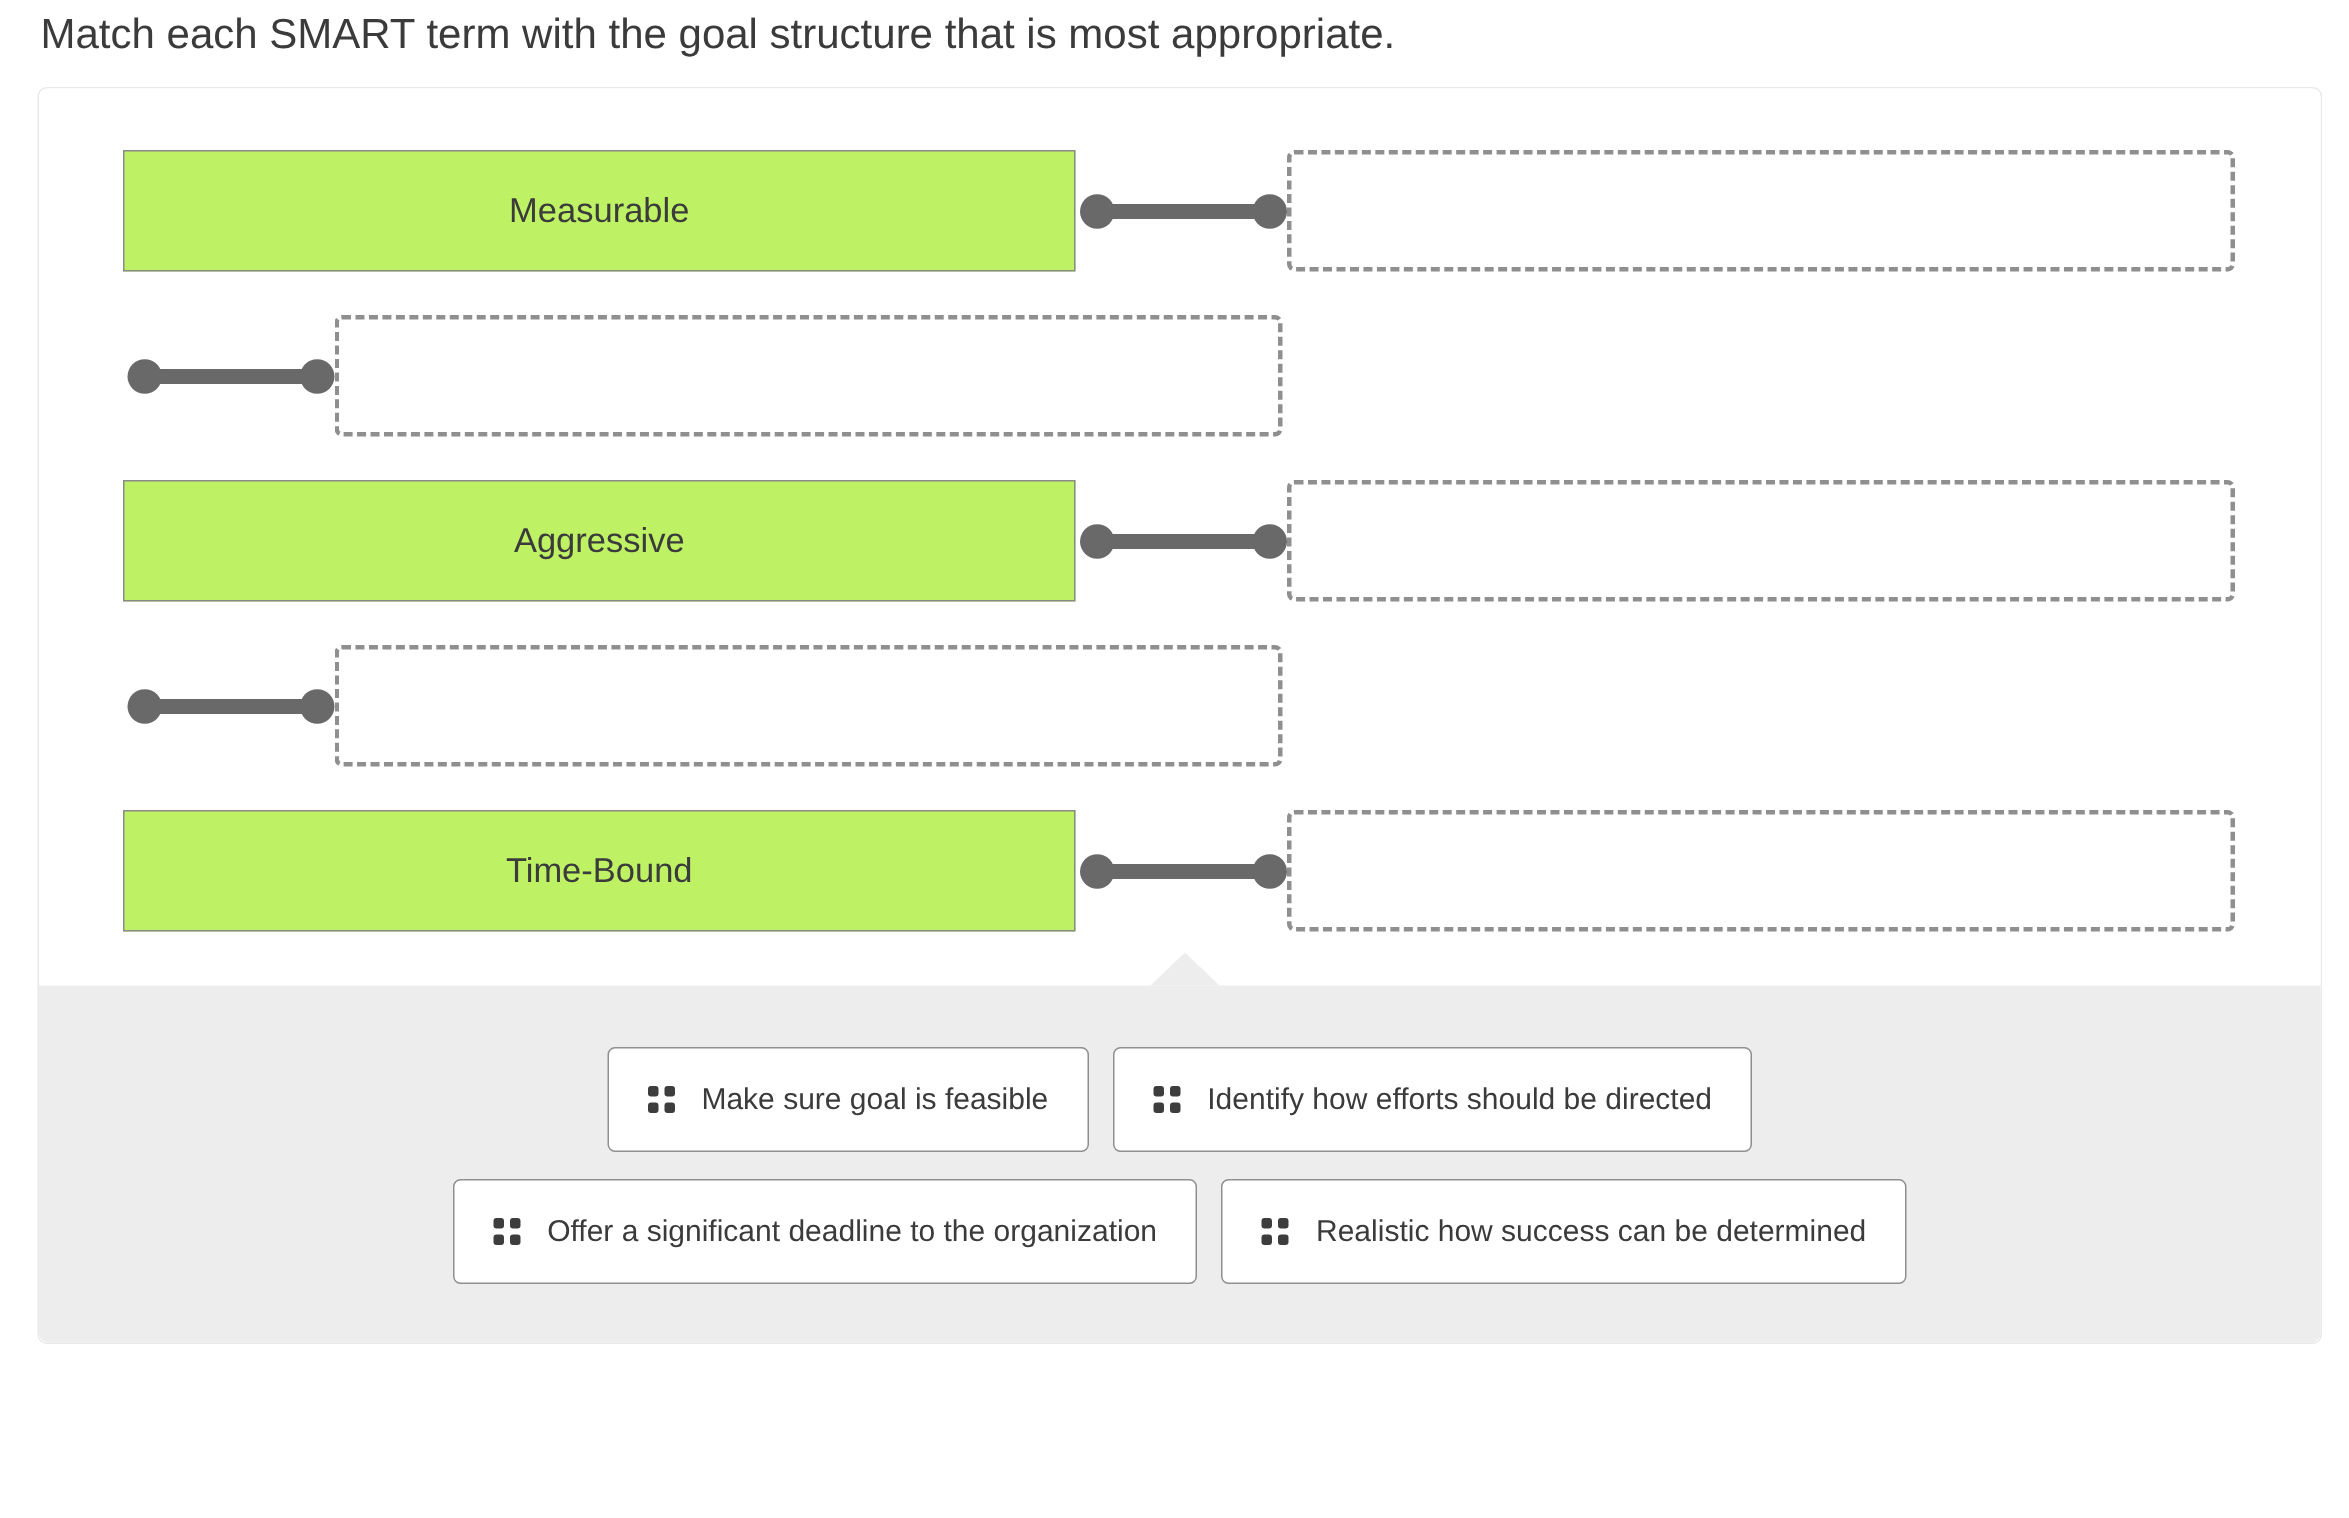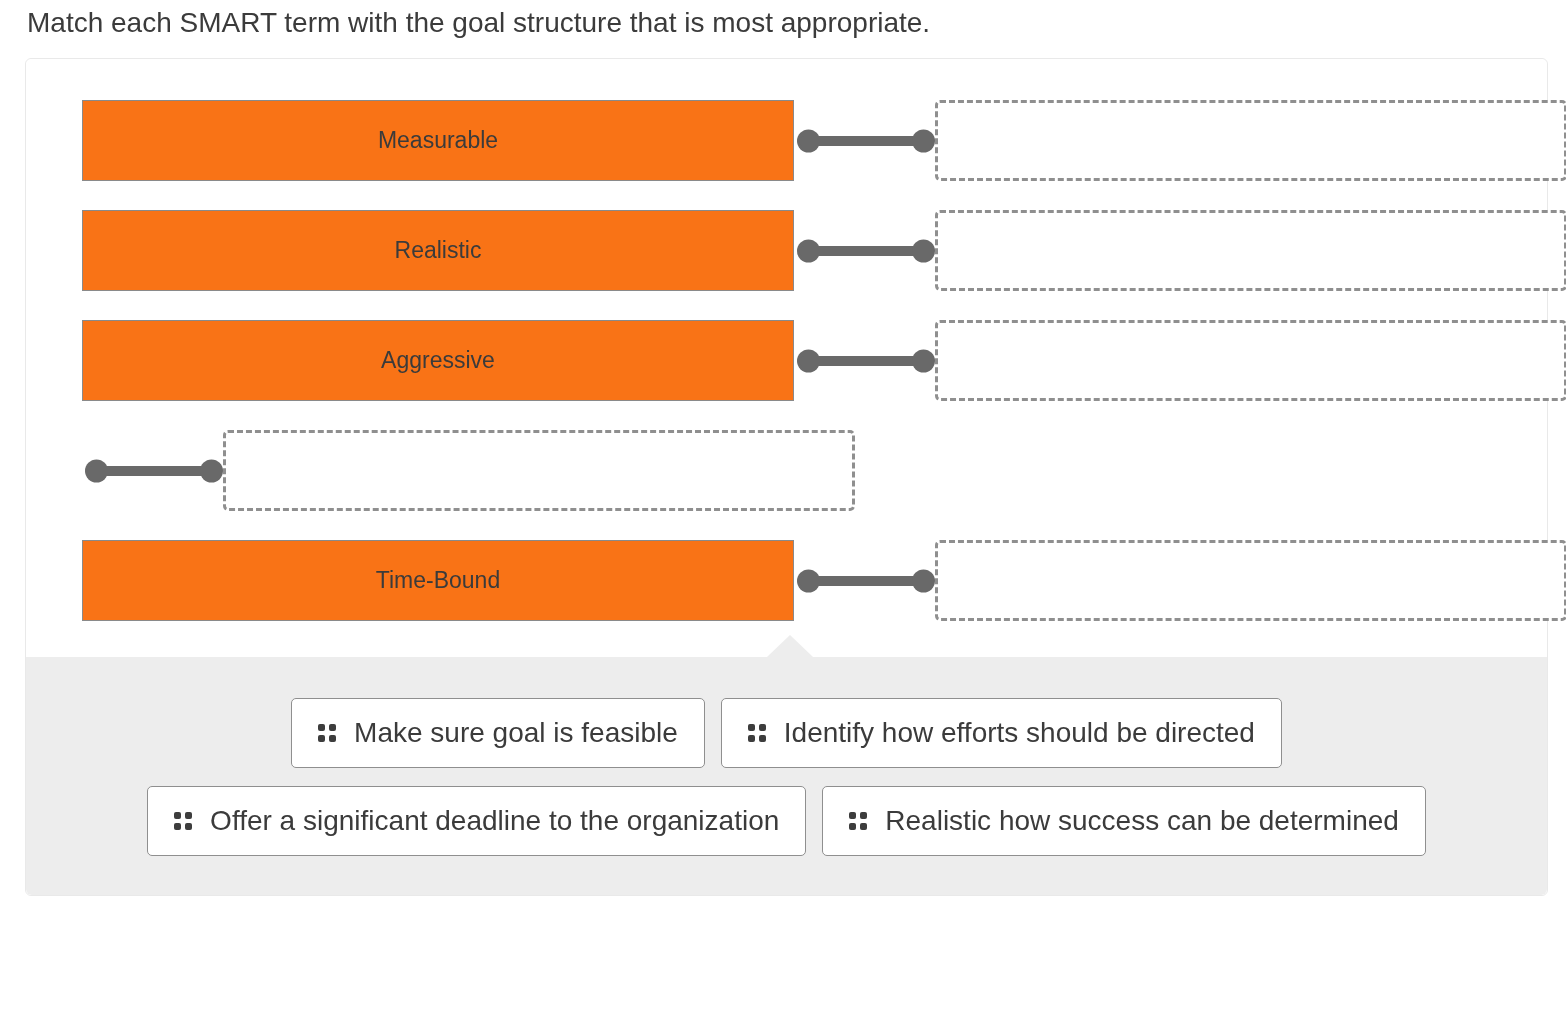--- a/index.html
+++ b/index.html
@@ -27,25 +27,25 @@
     background:#ffffff;
     border-radius:6px 6px 0 0;
   }
   .match-row{
     display:flex;
     align-items:center;
     margin-bottom:29px;
   }
   .match-row:last-child{margin-bottom:0;}
   .term-box{
-    width:712px;
+    width:635px;
     height:81px;
     box-sizing:border-box;
     border:1.5px solid #8a8a8a;
-    background:#f97316;
+    background:#bef264;
     display:flex;
     align-items:center;
     justify-content:center;
     font-size:23px;
     flex:none;
   }
   .connector{
     position:relative;
     width:141px;
     height:81px;
@@ -103,21 +103,21 @@
   .chip{
     display:inline-flex;
     align-items:center;
     gap:18px;
     height:70px;
     padding:0 26px;
     box-sizing:border-box;
     background:#ffffff;
     border:1px solid #8f8f8f;
     border-radius:5px;
-    font-size:28px;
+    font-size:20px;
     color:#3b3b3b;
     cursor:grab;
   }
   .drag-icon{
     display:grid;
     grid-template-columns:repeat(2,7px);
     grid-auto-rows:7px;
     gap:4px;
     flex:none;
   }
@@ -142,23 +142,20 @@
       </div>
       <div class="connector">
         <span class="dot left"></span>
         <span class="bar"></span>
         <span class="dot right"></span>
       </div>
       <div class="drop-target"></div>
     </div>
 
     <div class="match-row">
-      <div class="term-box">
-        <span>Realistic</span>
-      </div>
       <div class="connector">
         <span class="dot left"></span>
         <span class="bar"></span>
         <span class="dot right"></span>
       </div>
       <div class="drop-target"></div>
     </div>
 
     <div class="match-row">
       <div class="term-box">

